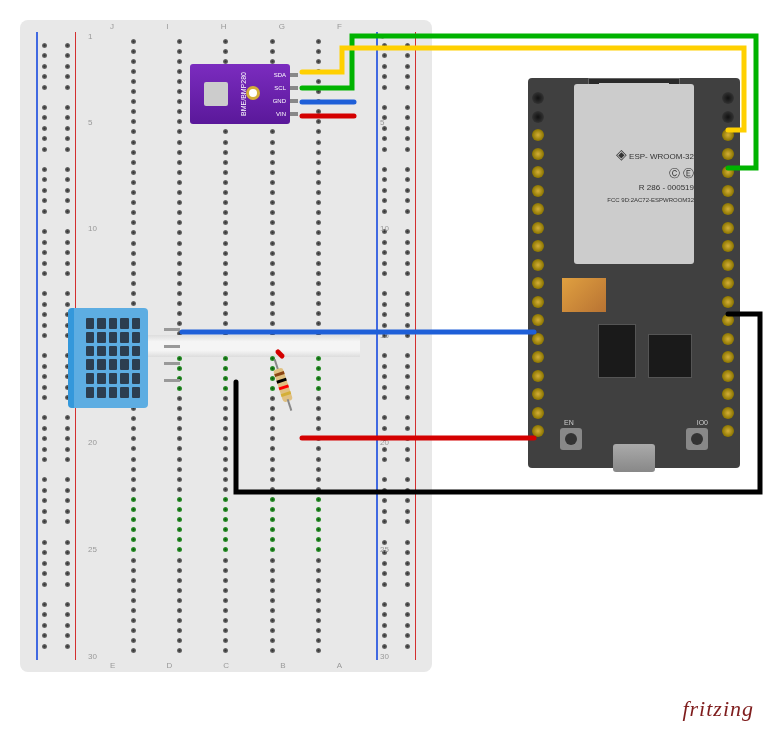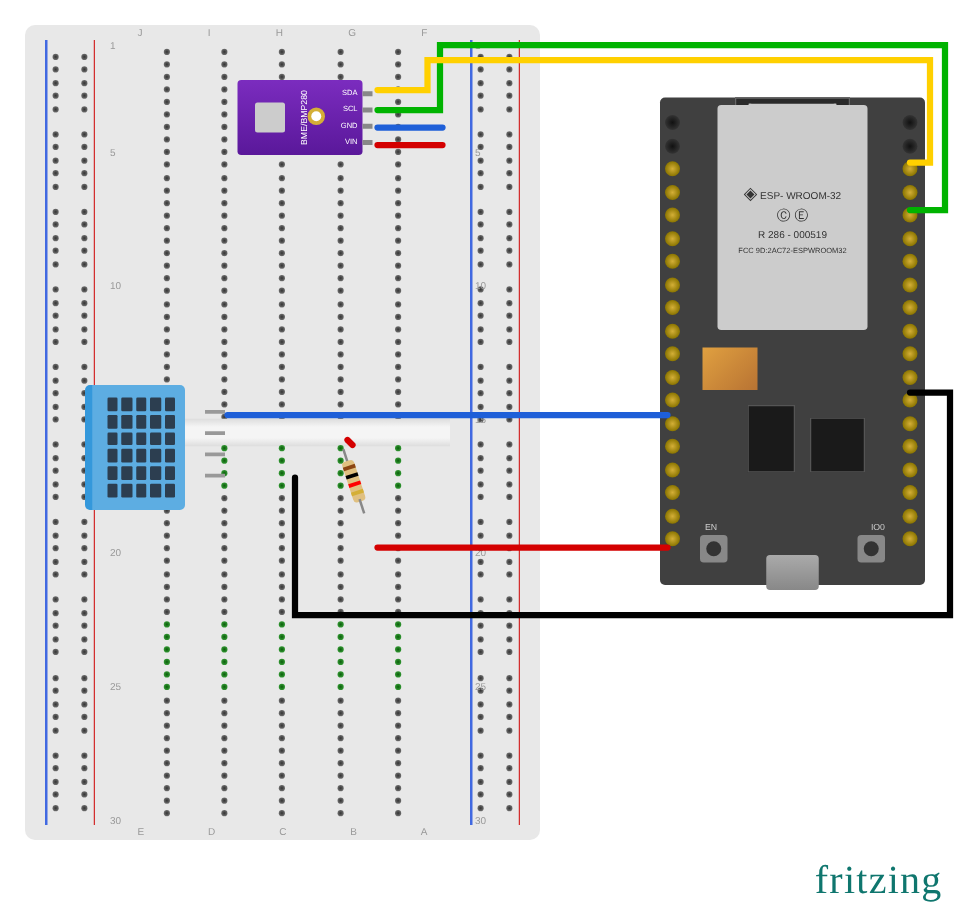--- a/index.html
+++ b/index.html
@@ -29,21 +29,21 @@
 
 .esp32{position:absolute;right:28px;top:78px;width:212px;height:390px;background:#404040;border-radius:4px}
 .esp32-pins{position:absolute;top:14px;width:14px;display:flex;flex-direction:column;gap:6.5px}
 .esp32-pins.left{left:4px}
 .esp32-pins.right{right:4px}
 .pin{width:12px;height:12px;background:radial-gradient(circle,#d4af37 0%,#8b7500 70%,#333 100%);border-radius:50%}
 .pin.empty{background:radial-gradient(circle,#111 0%,#333 70%,#555 100%)}
 .shield{position:absolute;left:50%;top:6px;transform:translateX(-50%);width:120px;height:180px;background:#ccc;border-radius:3px;padding:6px;box-sizing:border-box}
 .antenna{position:absolute;left:50%;top:0;transform:translateX(-50%);width:90px;height:24px;background:#2a2a2a;border:1px solid #666}
 .antenna::after{content:"";position:absolute;left:10px;right:10px;top:4px;bottom:4px;border:2px solid #ccc;border-bottom:none}
-.shield-text{position:absolute;left:0;right:0;top:60px;text-align:center;font-size:8px;color:#333;line-height:1.5}
+.shield-text{position:absolute;left:0;right:0;top:60px;text-align:right;font-size:8px;color:#333;line-height:1.5}
 .wifi-icon{display:inline-block;font-size:14px}
 .copper{position:absolute;background:linear-gradient(135deg,#e0a040,#b87333)}
 .chips{position:absolute;background:#1a1a1a;border:1px solid #555}
 .usb{position:absolute;left:50%;bottom:-4px;transform:translateX(-50%);width:42px;height:28px;background:linear-gradient(#aaa,#888);border-radius:3px}
 .btn-esp{position:absolute;bottom:18px;width:22px;height:22px;background:#888;border-radius:3px;display:flex;align-items:center;justify-content:center}
 .btn-esp::after{content:"";width:12px;height:12px;background:#333;border-radius:50%}
 .btn-esp.en{left:32px}
 .btn-esp.io0{right:32px}
 .btn-label{position:absolute;bottom:42px;font-size:7px;color:#ccc}
 
@@ -68,21 +68,21 @@
 
 .resistor{position:absolute;left:276px;top:358px;width:14px;height:54px;transform:rotate(-18deg)}
 .resistor-body{position:absolute;left:2px;top:10px;width:10px;height:34px;background:#e0c080;border-radius:3px}
 .resistor-lead{position:absolute;left:50%;width:2px;background:#888;transform:translateX(-50%)}
 .resistor-band{position:absolute;left:0;right:0;height:3px}
 
 
 svg.wires{position:absolute;left:0;top:0;width:768px;height:730px;pointer-events:none}
 .wire{fill:none;stroke-width:5;stroke-linecap:round}
 
-.footer{position:absolute;right:14px;bottom:8px;font-family:Georgia,serif;font-size:32px;color:#0f766e;letter-spacing:1px}
+.footer{position:absolute;right:14px;bottom:8px;font-family:Georgia,serif;font-size:22px;color:#7f1d1d;font-style:italic;letter-spacing:1px}
 </style>
 </head>
 <body>
 
 <div class="canvas">
 
   <div class="breadboard">
     <div class="rail left">
       <div class="rail-line blue"></div>
         <div class="rail-line red"></div>

